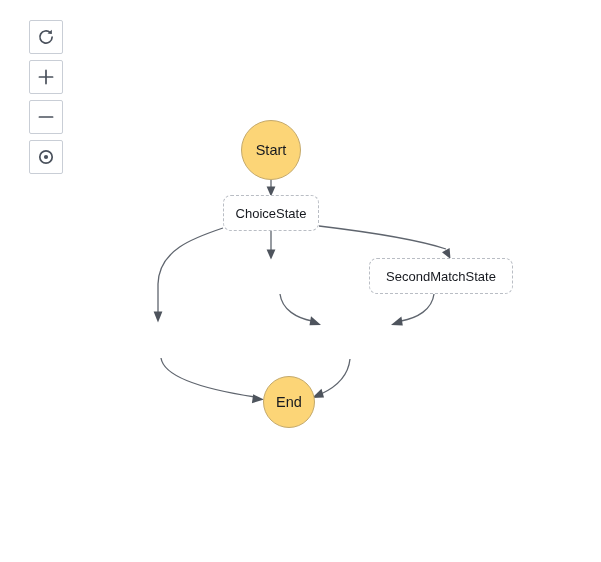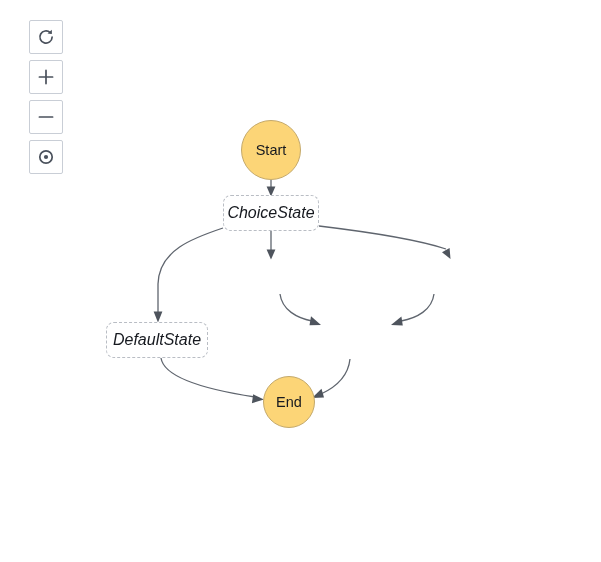--- a/index.html
+++ b/index.html
@@ -92,25 +92,24 @@
     border: 1.3px dashed #b9bdc4;
     border-radius: 8px;
     background: #ffffff;
     display: flex;
     align-items: center;
     justify-content: center;
     z-index: 10;
     cursor: pointer;
   }
   .node-box .node-label {
-    font-size: 16px;
+    font-size: 13px;
     color: #16191f;
     line-height: 1;
     white-space: nowrap;
-    font-style: italic;
   }
   .node-circle {
     position: absolute;
     box-sizing: border-box;
     border-radius: 50%;
     background: #fcd577;
     border: 1.2px solid #c4a96b;
     display: flex;
     align-items: center;
     justify-content: center;
@@ -213,23 +212,23 @@
 
   <div class="node-circle" style="left:232px; top:120px; width:60px; height:60px;">
     <span class="node-label">Start</span>
   </div>
 
   <div class="node-box" style="left:214px; top:195px; width:96px; height:36px;">
     <span class="node-label">ChoiceState</span>
   </div>
 
 
-
-  <div class="node-box" style="left:97px; top:322px; width:102px; height:36px;">
-    <span class="node-label">DefaultState</span>
-  </div>
+  <div class="node-box" style="left:360px; top:258px; width:144px; height:36px;">
+    <span class="node-label">SecondMatchState</span>
+  </div>
+
 
 
   <div class="node-circle" style="left:254px; top:376px; width:52px; height:52px;justify-content:center;">
     <span class="node-label">End</span>
   </div>
 
 </div>
 
 </body></html>

